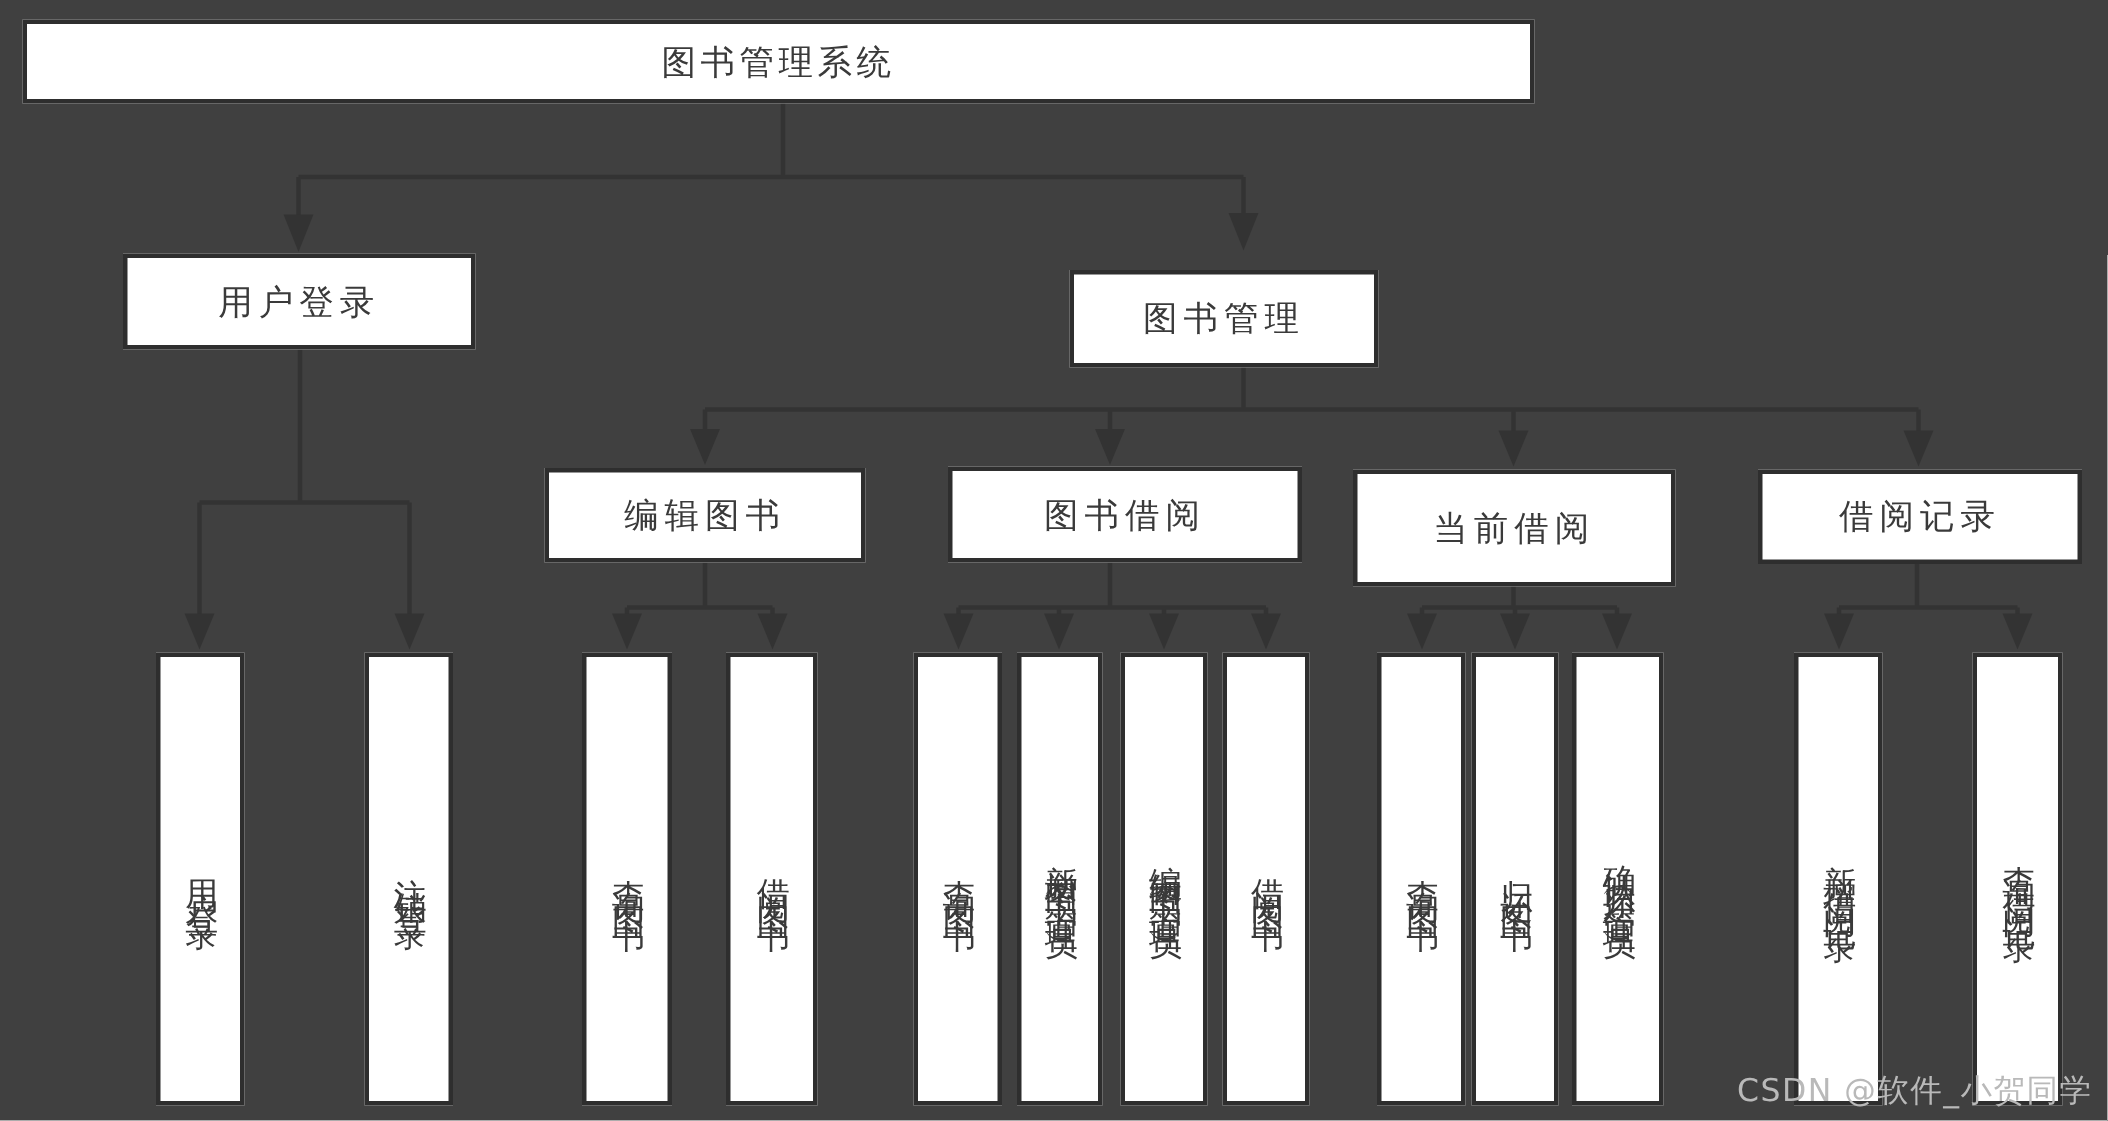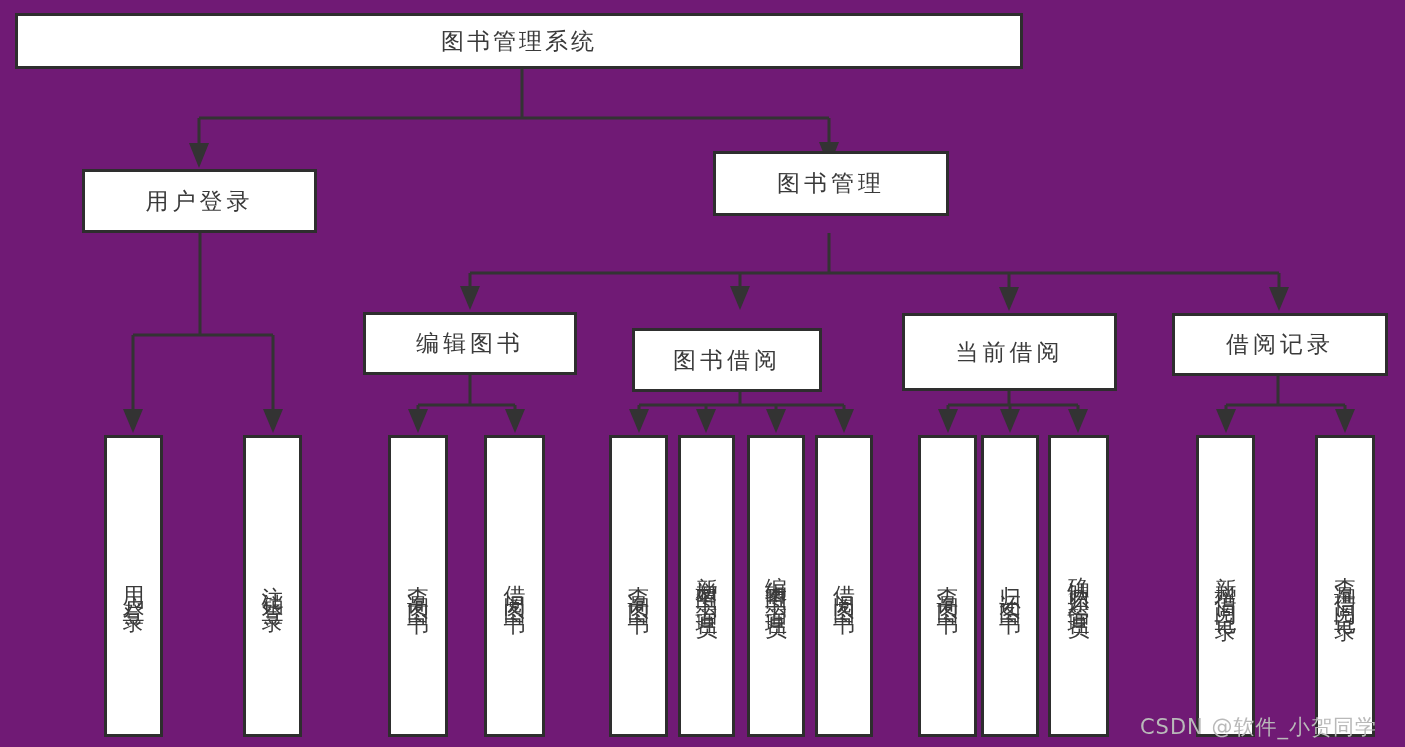--- a/index.html
+++ b/index.html
@@ -1,38 +1,38 @@
 <!DOCTYPE html>
 <html><head>
 <meta charset="utf-8">
 <style>
   html,body { margin:0; padding:0; background:#ffffff; }
   .canvas {
     position:relative; width:1405px; height:747px;
-    background:#701a75; overflow:hidden;
+    background:#404040; overflow:hidden;
     font-family:"DejaVu Sans","Liberation Sans",sans-serif;
     color:#3a3a3a;
   }
   .connector-layer { position:absolute; left:0; top:0; z-index:1; }
   .connector-layer path.line { stroke:#333333; stroke-width:3; fill:none; }
   .connector-layer path.arrow { fill:#333333; stroke:none; }
   .box {
     position:absolute; box-sizing:border-box; z-index:2;
     border:3px solid #2e2e2e; background:#ffffff;
     display:flex; align-items:center; justify-content:center;
   }
   .box .label { font-size:23px; letter-spacing:4px; white-space:nowrap; color:#3a3a3a; }
   .box.root .label { letter-spacing:3px; }
   .box.v .label {
     writing-mode:vertical-rl; text-orientation:mixed;
     font-size:22px; line-height:1; letter-spacing:9px; white-space:nowrap;
   }
   .box.v .label.long { letter-spacing:6px; }
   .watermark {
-    position:absolute; right:28px; bottom:6px; z-index:5;
+    position:absolute; right:10px; bottom:6px; z-index:5;
     font-size:21px; color:#b9b9b9; letter-spacing:1px; white-space:nowrap;
   }
 </style>
 </head>
 <body>
 
 <div class="canvas">
 
   <svg class="connector-layer" width="1405" height="747" viewBox="0 0 1405 747">
 
@@ -84,28 +84,28 @@
     </g>
   </svg>
 
   <div class="box root" style="left:15px;top:13px;width:1008px;height:56px">
     <span class="label">图书管理系统</span>
   </div>
 
   <div class="box" style="left:82px;top:169px;width:235px;height:64px">
     <span class="label">用户登录</span>
   </div>
-  <div class="box" style="left:713px;top:151px;width:236px;height:65px">
+  <div class="box" style="left:713px;top:180px;width:206px;height:65px">
     <span class="label">图书管理</span>
   </div>
 
   <div class="box" style="left:363px;top:312px;width:214px;height:63px">
     <span class="label">编辑图书</span>
   </div>
-  <div class="box" style="left:632px;top:328px;width:190px;height:64px">
+  <div class="box" style="left:632px;top:311px;width:236px;height:64px">
     <span class="label">图书借阅</span>
   </div>
   <div class="box" style="left:902px;top:313px;width:215px;height:78px">
     <span class="label">当前借阅</span>
   </div>
   <div class="box" style="left:1172px;top:313px;width:216px;height:63px">
     <span class="label">借阅记录</span>
   </div>
 
   <div class="box v" style="left:104px;top:435px;width:59px;height:302px">

